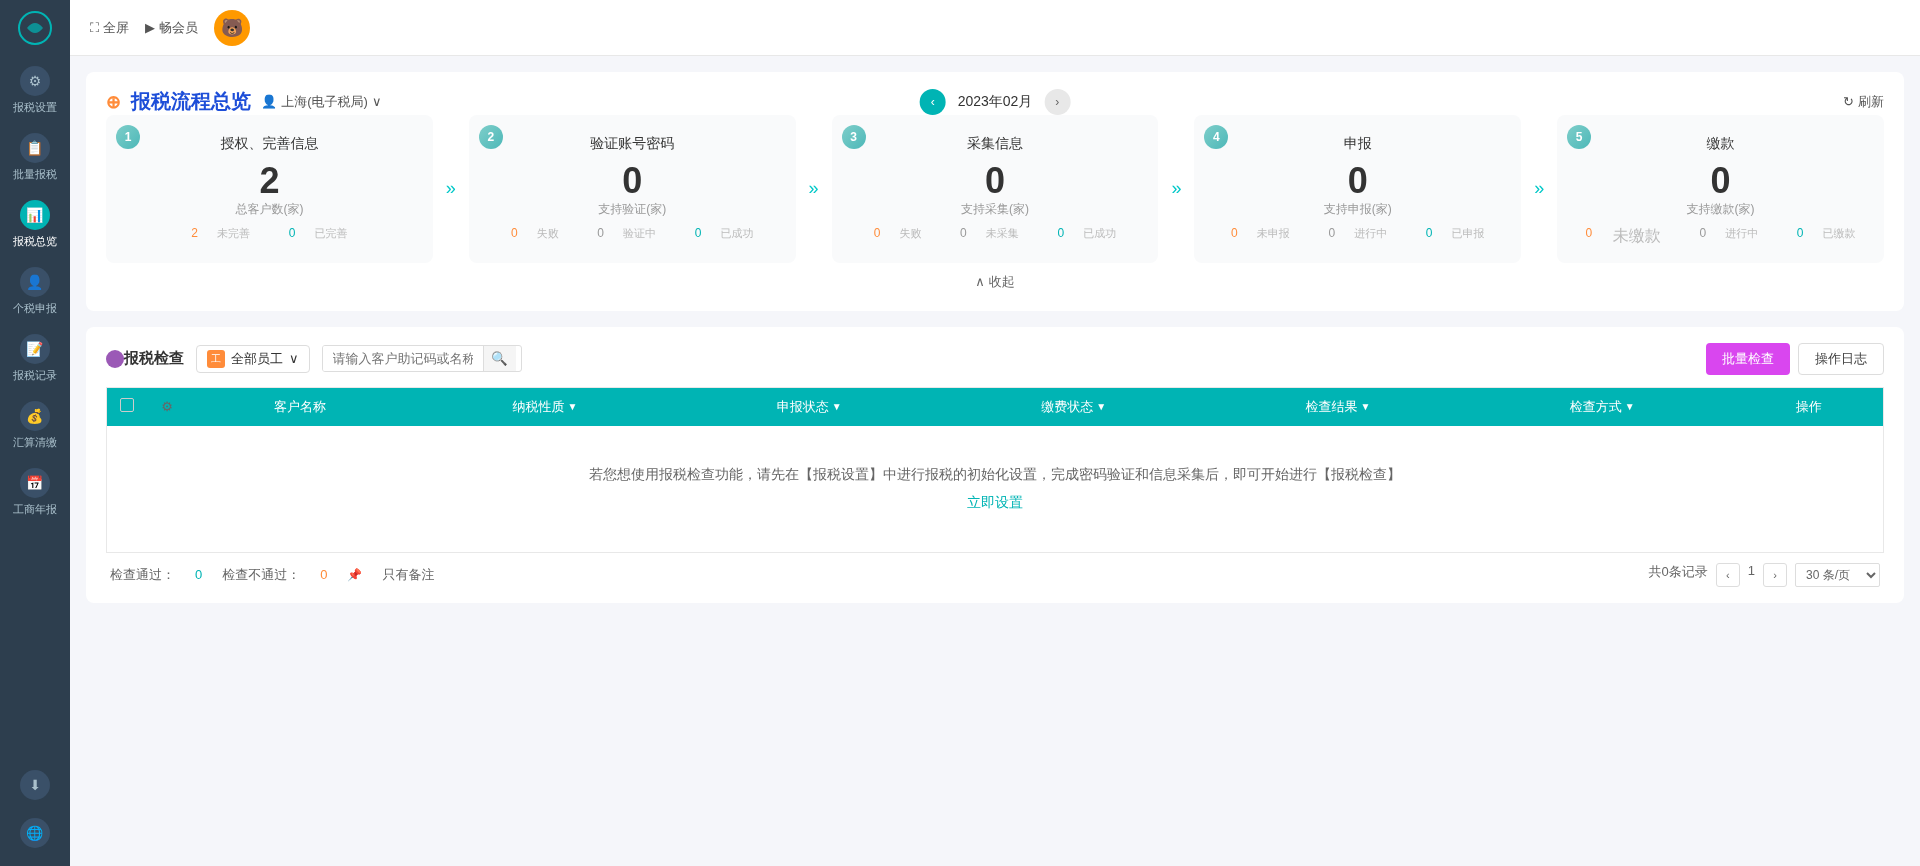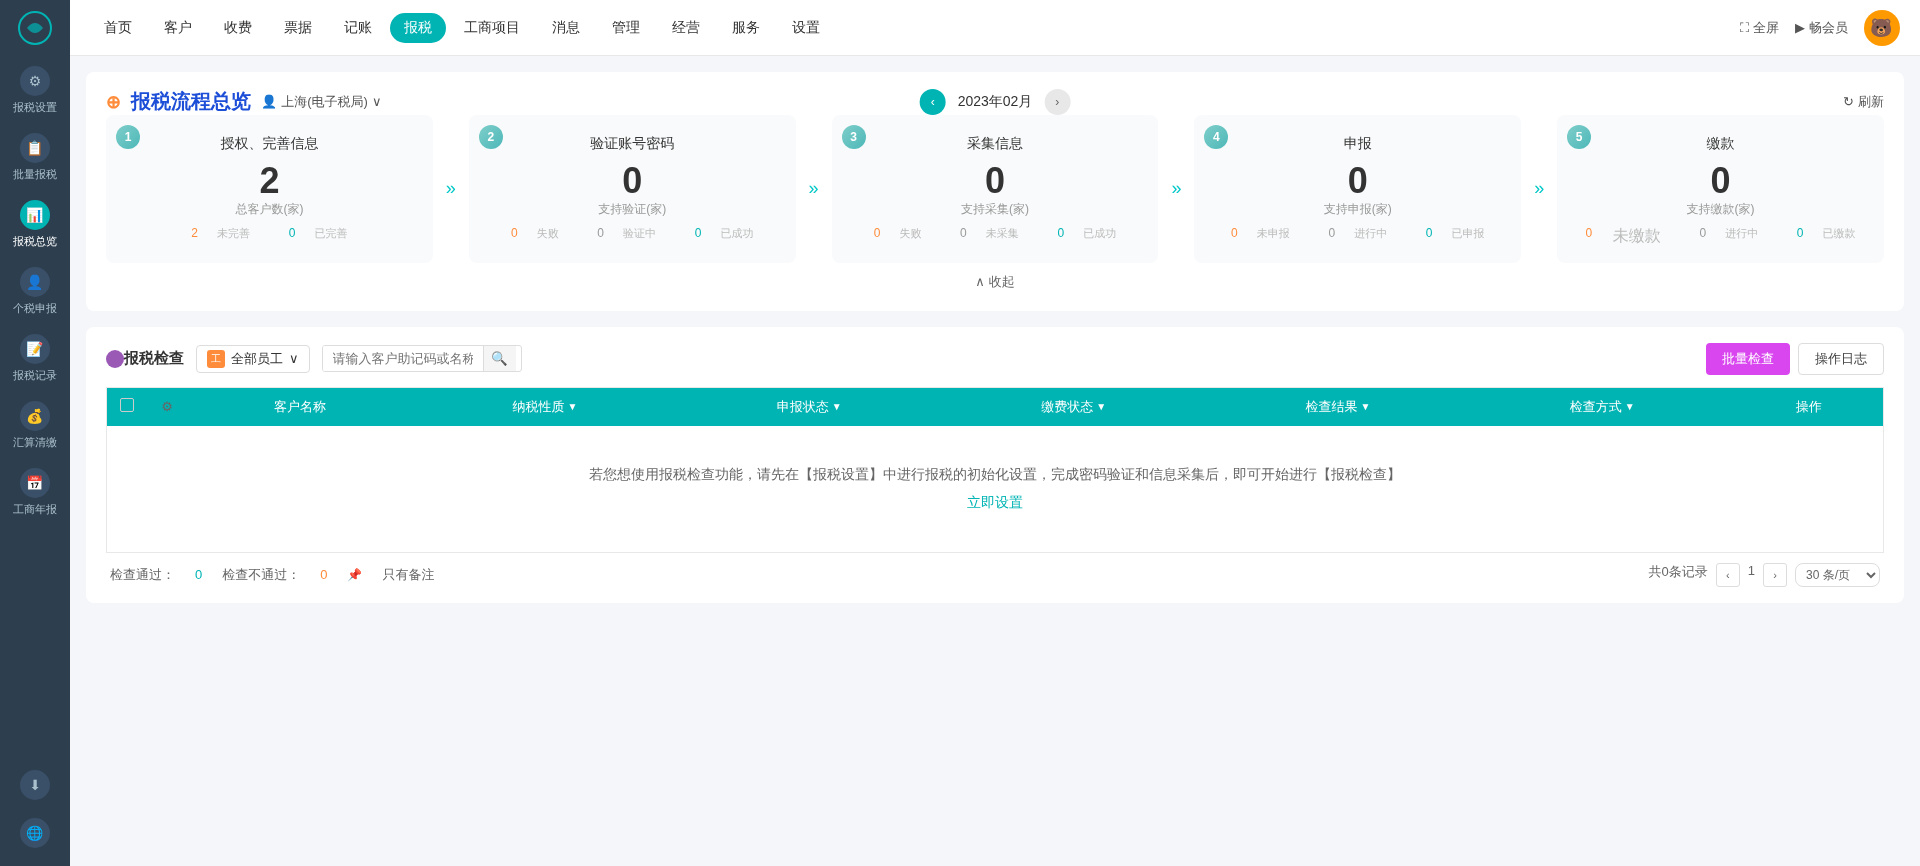--- a/index.html
+++ b/index.html
@@ -422,21 +422,21 @@
       border-radius: 3px;
       cursor: pointer;
       display: flex;
       align-items: center;
       justify-content: center;
       font-size: 11px;
       color: #666;
     }
     .page-select {
       border: 1px solid #ddd;
-      border-radius: 8px;
+      border-radius: 2px;
       padding: 2px 6px;
       font-size: 12px;
       color: #666;
       background: #fff;
       cursor: pointer;
     }
 
     
     .cb {
       width: 14px;
@@ -513,34 +513,20 @@
     </div>
     <div class="sidebar-item">
       <div class="icon-circle">🌐</div>
     </div>
   </div>
 </div>
 
 <div class="main-area">
 
   <div class="topnav">
-    <div class="topnav-menu" id="nav-menu">
-        <div class="nav-item">首页</div>
-        <div class="nav-item">客户</div>
-        <div class="nav-item">收费</div>
-        <div class="nav-item">票据</div>
-        <div class="nav-item">记账</div>
-        <div class="nav-item active">报税</div>
-        <div class="nav-item">工商项目</div>
-        <div class="nav-item">消息</div>
-        <div class="nav-item">管理</div>
-        <div class="nav-item">经营</div>
-        <div class="nav-item">服务</div>
-        <div class="nav-item">设置</div>
-      </div>
     <div class="topnav-right">
       <div class="btn-fullscreen">
         <span>⛶</span>
         <span>全屏</span>
       </div>
       <div class="btn-member">
         <span>▶</span>
         <span>畅会员</span>
       </div>
       <div class="avatar-bear">🐻</div>

